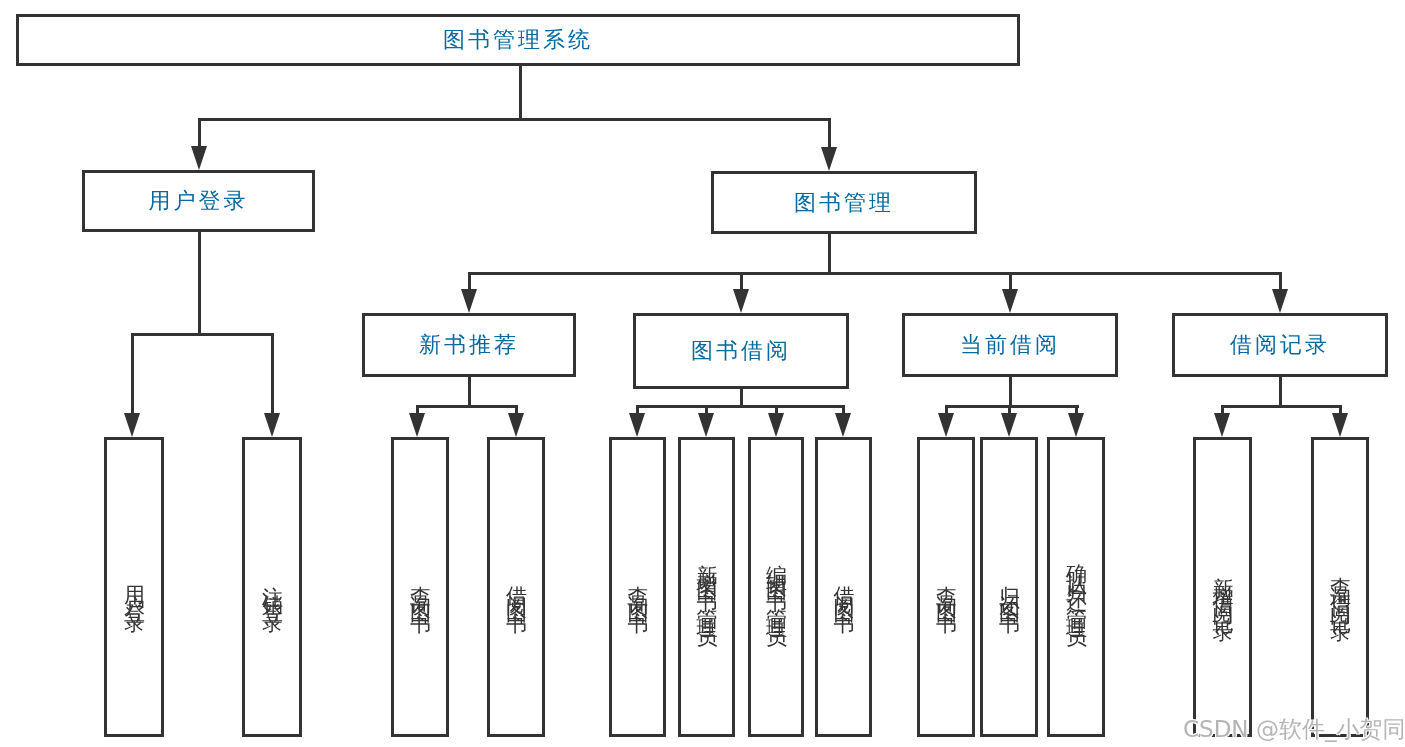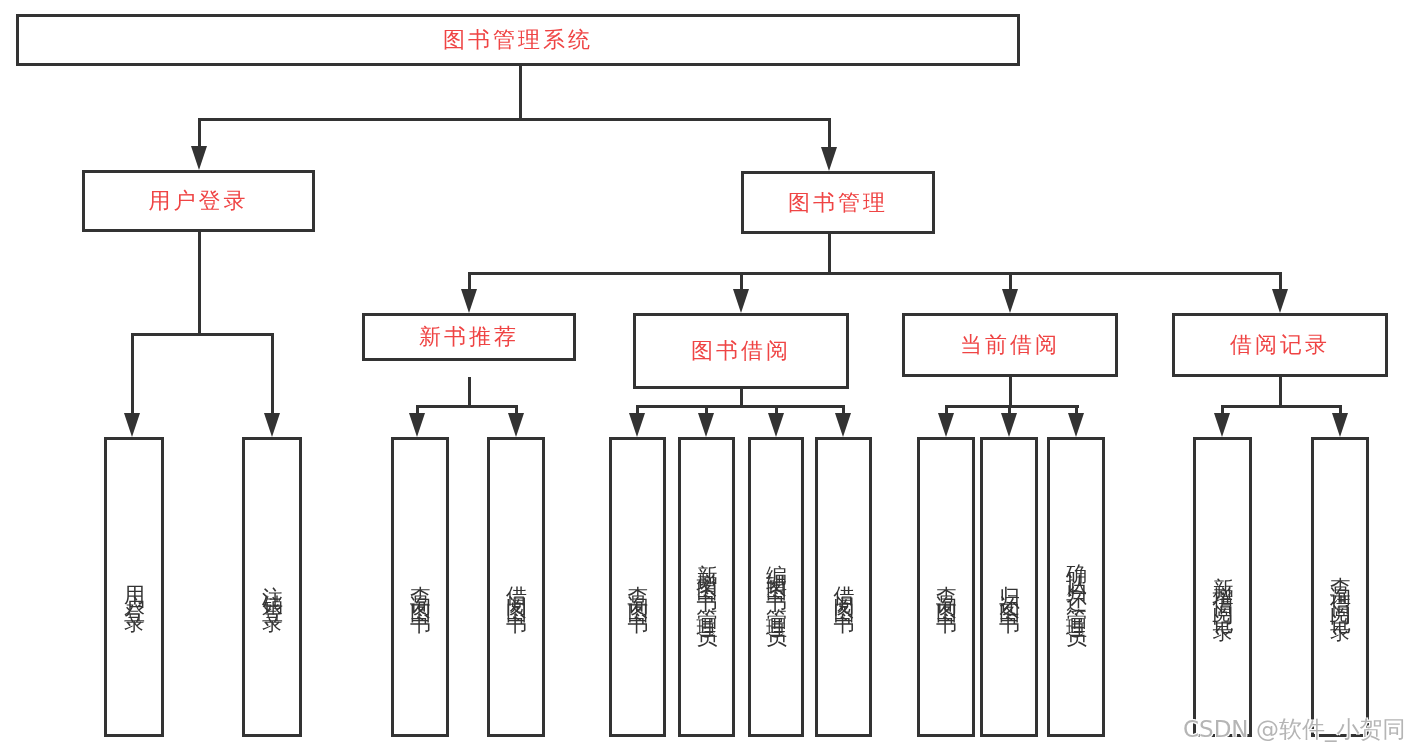--- a/index.html
+++ b/index.html
@@ -5,21 +5,21 @@
   html, body { margin:0; padding:0; background:#ffffff; }
   .canvas {
     position:relative; width:1405px; height:747px; background:#ffffff;
     font-family:"DejaVu Sans","Liberation Sans",sans-serif; overflow:hidden;
   }
   .box {
     position:absolute; box-sizing:border-box; border:3px solid #333333;
     background:#ffffff; display:flex; align-items:center; justify-content:center;
     color:#333333;
   }
-  .hlabel { font-size:22px; letter-spacing:3px; white-space:nowrap; color:#ef4444; }
+  .hlabel { font-size:22px; letter-spacing:3px; white-space:nowrap; color:#0369a1; }
   .vlabel {
     writing-mode:vertical-rl; text-orientation:mixed;
     font-size:21px; letter-spacing:9px; line-height:1; color:#333333;
     white-space:nowrap;
   }
   .hline { position:absolute; height:3px; background:#333333; }
   .vline { position:absolute; width:3px; background:#333333; }
   .arrow {
     position:absolute; width:0; height:0;
     border-left:8px solid transparent; border-right:8px solid transparent;
@@ -96,25 +96,25 @@
   <div class="arrow" style="left:1332px;top:413px"></div>
 
   <div class="box" style="left:16px;top:14px;width:1004px;height:52px">
     <span class="hlabel">图书管理系统</span>
   </div>
 
   <div class="box" style="left:82px;top:170px;width:233px;height:62px">
     <span class="hlabel">用户登录</span>
   </div>
 
-  <div class="box" style="left:741px;top:171px;width:194px;height:63px">
+  <div class="box" style="left:711px;top:171px;width:266px;height:63px">
     <span class="hlabel">图书管理</span>
   </div>
 
-  <div class="box" style="left:362px;top:313px;width:214px;height:48px">
+  <div class="box" style="left:362px;top:313px;width:214px;height:64px">
     <span class="hlabel">新书推荐</span>
   </div>
 
   <div class="box" style="left:633px;top:313px;width:216px;height:76px">
     <span class="hlabel">图书借阅</span>
   </div>
 
   <div class="box" style="left:902px;top:313px;width:216px;height:64px">
     <span class="hlabel">当前借阅</span>
   </div>

